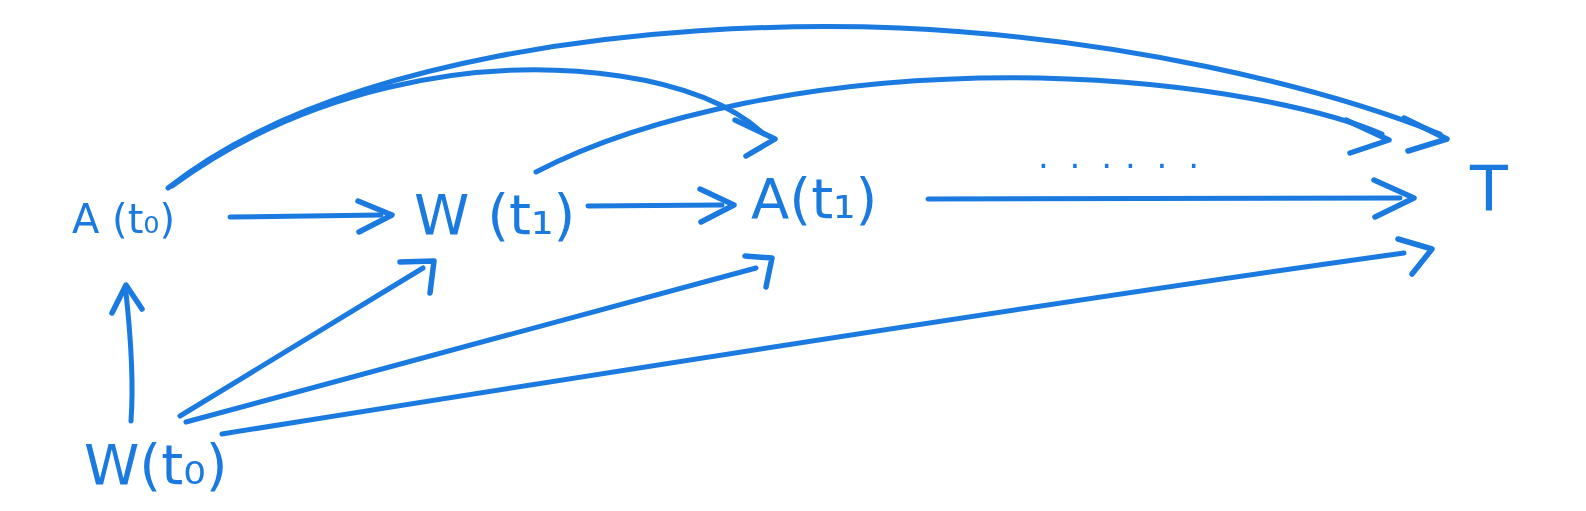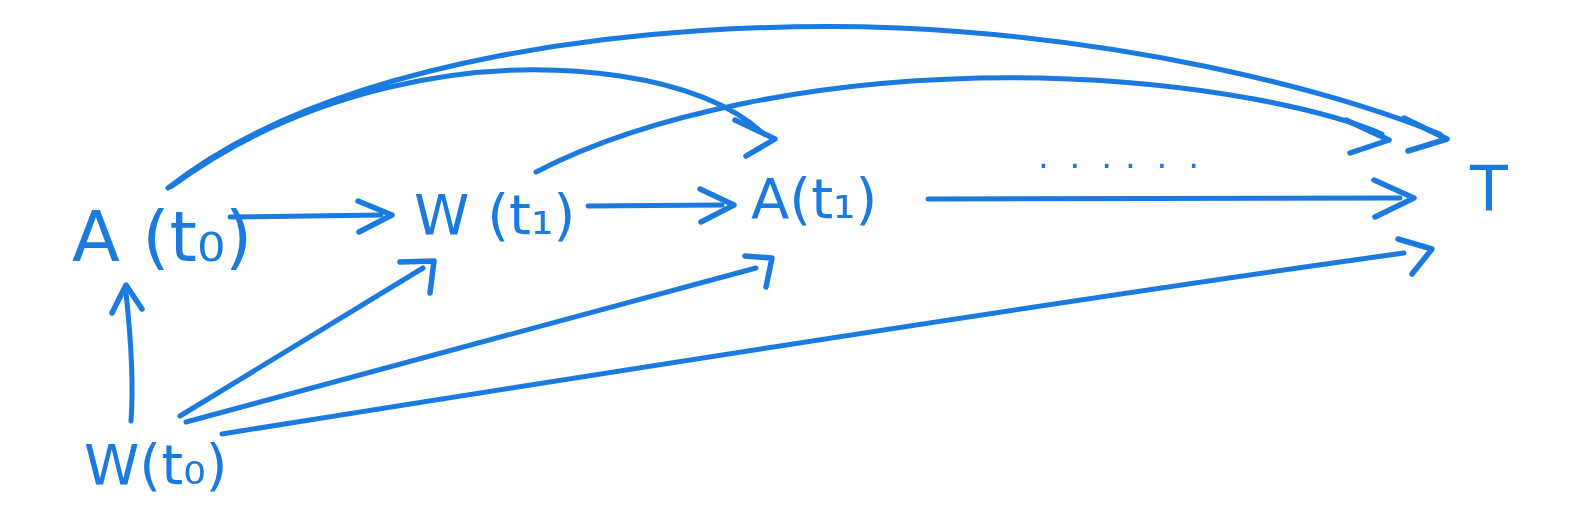--- a/index.html
+++ b/index.html
@@ -107,21 +107,21 @@
       <path class="head" d="M 745 256 L 772 258 L 766 287"></path>
     </g>
 
     <g>
       <path class="stroke" d="M 222 434 C 560 380 1050 302 1404 253"></path>
       <path class="head" d="M 1398 239 L 1432 249 L 1412 274"></path>
     </g>
 
   </svg>
 
-  <div class="node-label" style="left:72px; top:196px; font-size:70px;">
+  <div class="node-label" style="left:72px; top:196px; font-size:40px;">
     <span>A (t₀)</span>
   </div>
 
   <div class="node-label" style="left:414px; top:182px; font-size:56px;">
     <span>W (t₁)</span>
   </div>
 
   <div class="node-label" style="left:751px; top:166px; font-size:56px;">
     <span>A(t₁)</span>
   </div>

